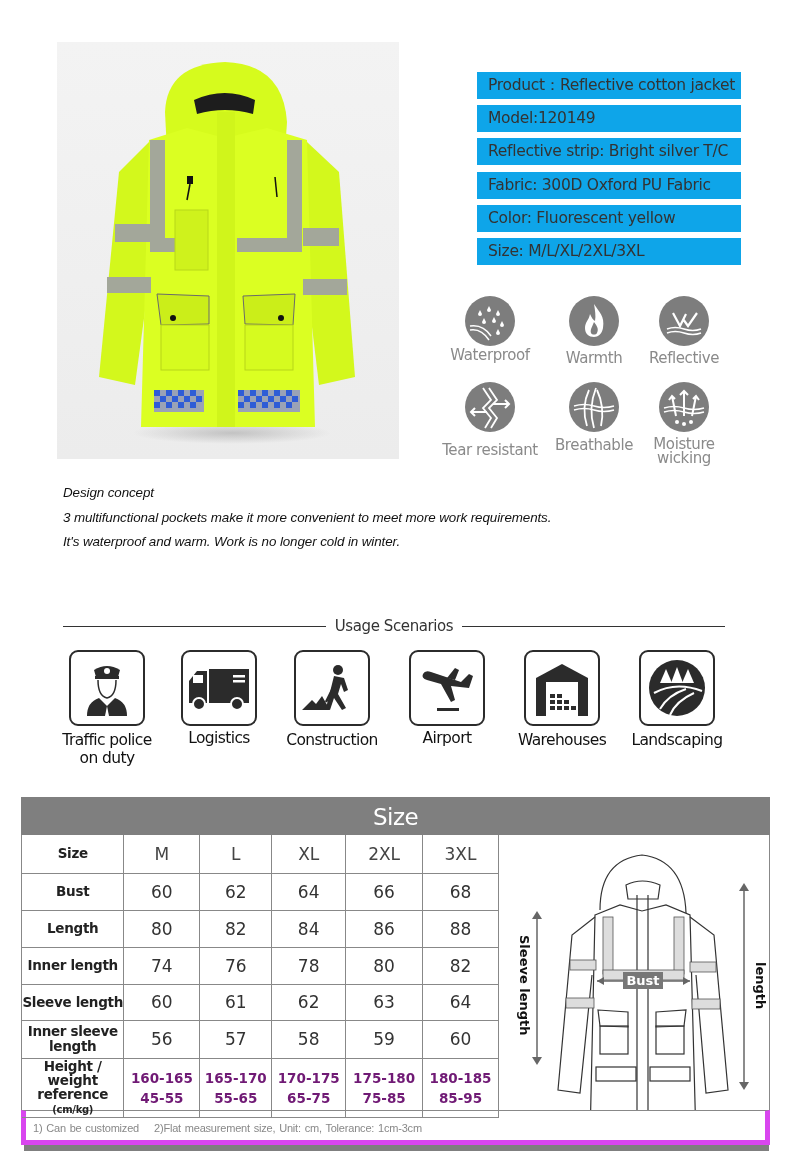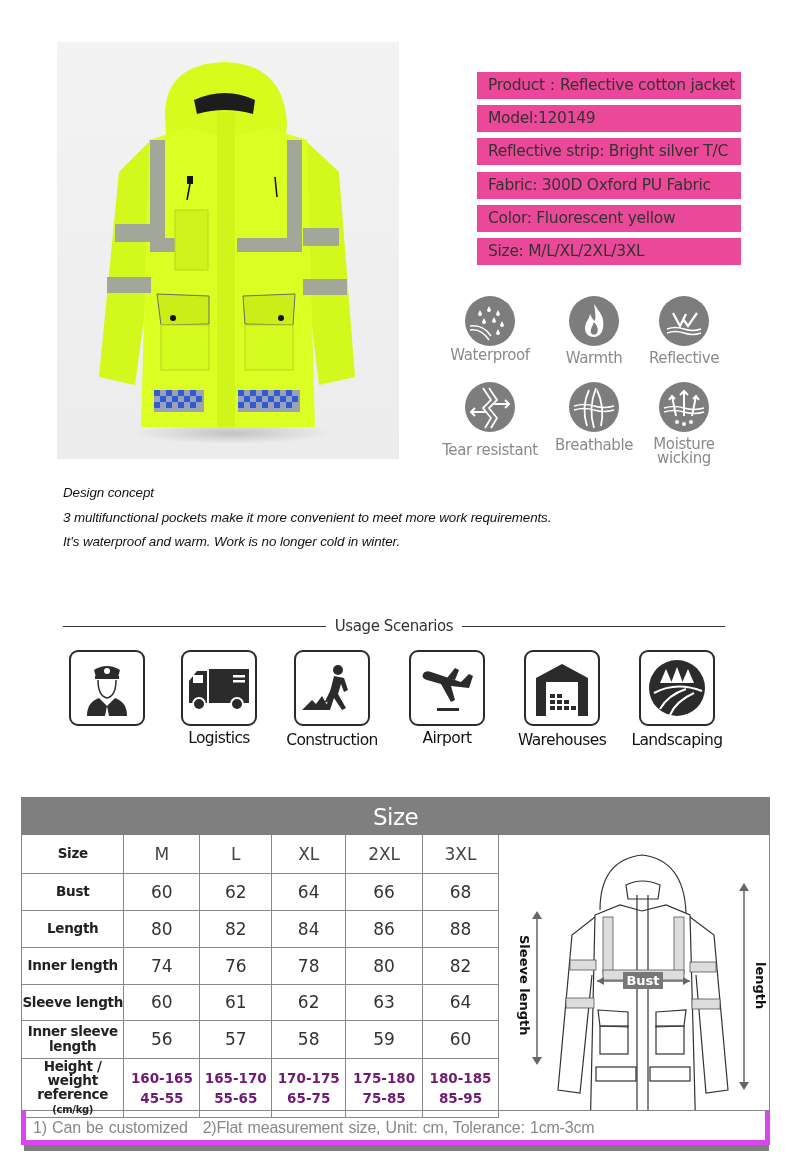--- a/index.html
+++ b/index.html
@@ -13,21 +13,21 @@
   }
   .photo .shadow {
     position: absolute; left: 75px; top: 380px; width: 200px; height: 22px;
     border-radius: 50%; background: radial-gradient(ellipse at center, rgba(160,160,160,0.55) 0%, rgba(200,200,200,0) 70%);
   }
   .photo svg { position: absolute; left: 0; top: 0; }
 
   
   .specs { position: absolute; left: 477px; top: 72px; width: 264px; }
   .spec-row {
-    height: 27px; margin-bottom: 6.2px; background: #ec4899;
+    height: 27px; margin-bottom: 6.2px; background: #0ea5e9;
     font-family: "DejaVu Sans", sans-serif; font-size: 15.5px; color: #333;
     line-height: 27px; padding-left: 11px; white-space: nowrap; letter-spacing: -0.3px;
   }
 
   
   .features { position: absolute; left: 440px; top: 292px; width: 300px; }
   .feature { position: absolute; width: 100px; text-align: center; }
   .feature .circ {
     width: 50px; height: 50px; border-radius: 50%; background: #7d7d7d; margin: 0 auto;
     display: flex; align-items: center; justify-content: center;
@@ -80,21 +80,21 @@
   }
   table.size td.rh { width: 102px; font-size: 13.5px; font-weight: bold; line-height: 15px; letter-spacing: -0.3px; }
   table.size td.v { font-size: 17px; color: #333; }
   table.size td.v2 { font-size: 13.5px; color: #701a75; line-height: 20px; font-weight: bold; }
   table.size tr.hdr td.v { font-size: 17px; color: #444; }
   .size-body .rh small { font-size: 10px; font-weight: bold; }
 
   .diagram { position: absolute; left: 478px; top: 0; width: 270px; height: 275px; }
   .size-foot {
     height: 35px; border: 5px solid #d946ef; border-top: 1px solid #888;
-    font-family: "Liberation Sans", sans-serif; font-size: 16px; color: #888; line-height: 34px; padding-left: 7px;
+    font-family: "Liberation Sans", sans-serif; font-size: 11px; color: #888; line-height: 34px; padding-left: 7px;
     letter-spacing: -0.2px; word-spacing: 1px;
   }
   .size-foot span + span { margin-left: 15px; }
   .size-bottom-bar { height: 6px; background: #7f7f7f; margin-left: 3px; margin-right: 1px; }
 </style>
 </head>
 <body>
 
 <div class="photo">
   <div class="shadow"></div>
@@ -278,20 +278,24 @@
   <div class="box">
     <svg width="60" height="60" viewBox="0 0 60 60">
         <path d="M17 12 Q30 4 43 12 L41 19 L19 19 Z" fill="#2b2b2b"></path>
         <rect x="18" y="18" width="24" height="3" fill="#2b2b2b"></rect>
         <circle cx="30" cy="13" r="3" fill="#fff"></circle>
         <path d="M21 22 Q21 38 30 40 Q39 38 39 22" fill="#fff" stroke="#2b2b2b" stroke-width="1.5"></path>
         <path d="M10 58 Q10 44 22 40 L30 48 L38 40 Q50 44 50 58 Z" fill="#2b2b2b"></path>
         <path d="M30 48 L28 58 L32 58 Z" fill="#fff"></path>
       </svg>
   </div>
+  <div class="lbl">
+      <div>Traffic police</div>
+      <div>on duty</div>
+    </div>
 </div>
 <div class="scenario" style="left:159px">
   <div class="box">
     <svg width="64" height="50" viewBox="0 0 64 50">
         <path d="M2 18 L10 8 L20 8 L20 40 L2 40 Z" fill="#2b2b2b"></path>
         <rect x="6" y="12" width="10" height="8" fill="#fff"></rect>
         <rect x="22" y="6" width="40" height="34" fill="#2b2b2b"></rect>
         <rect x="46" y="12" width="12" height="2.5" fill="#fff"></rect>
         <rect x="46" y="17" width="12" height="2.5" fill="#fff"></rect>
         <circle cx="12" cy="41" r="6" fill="#2b2b2b" stroke="#fff" stroke-width="2"></circle>

